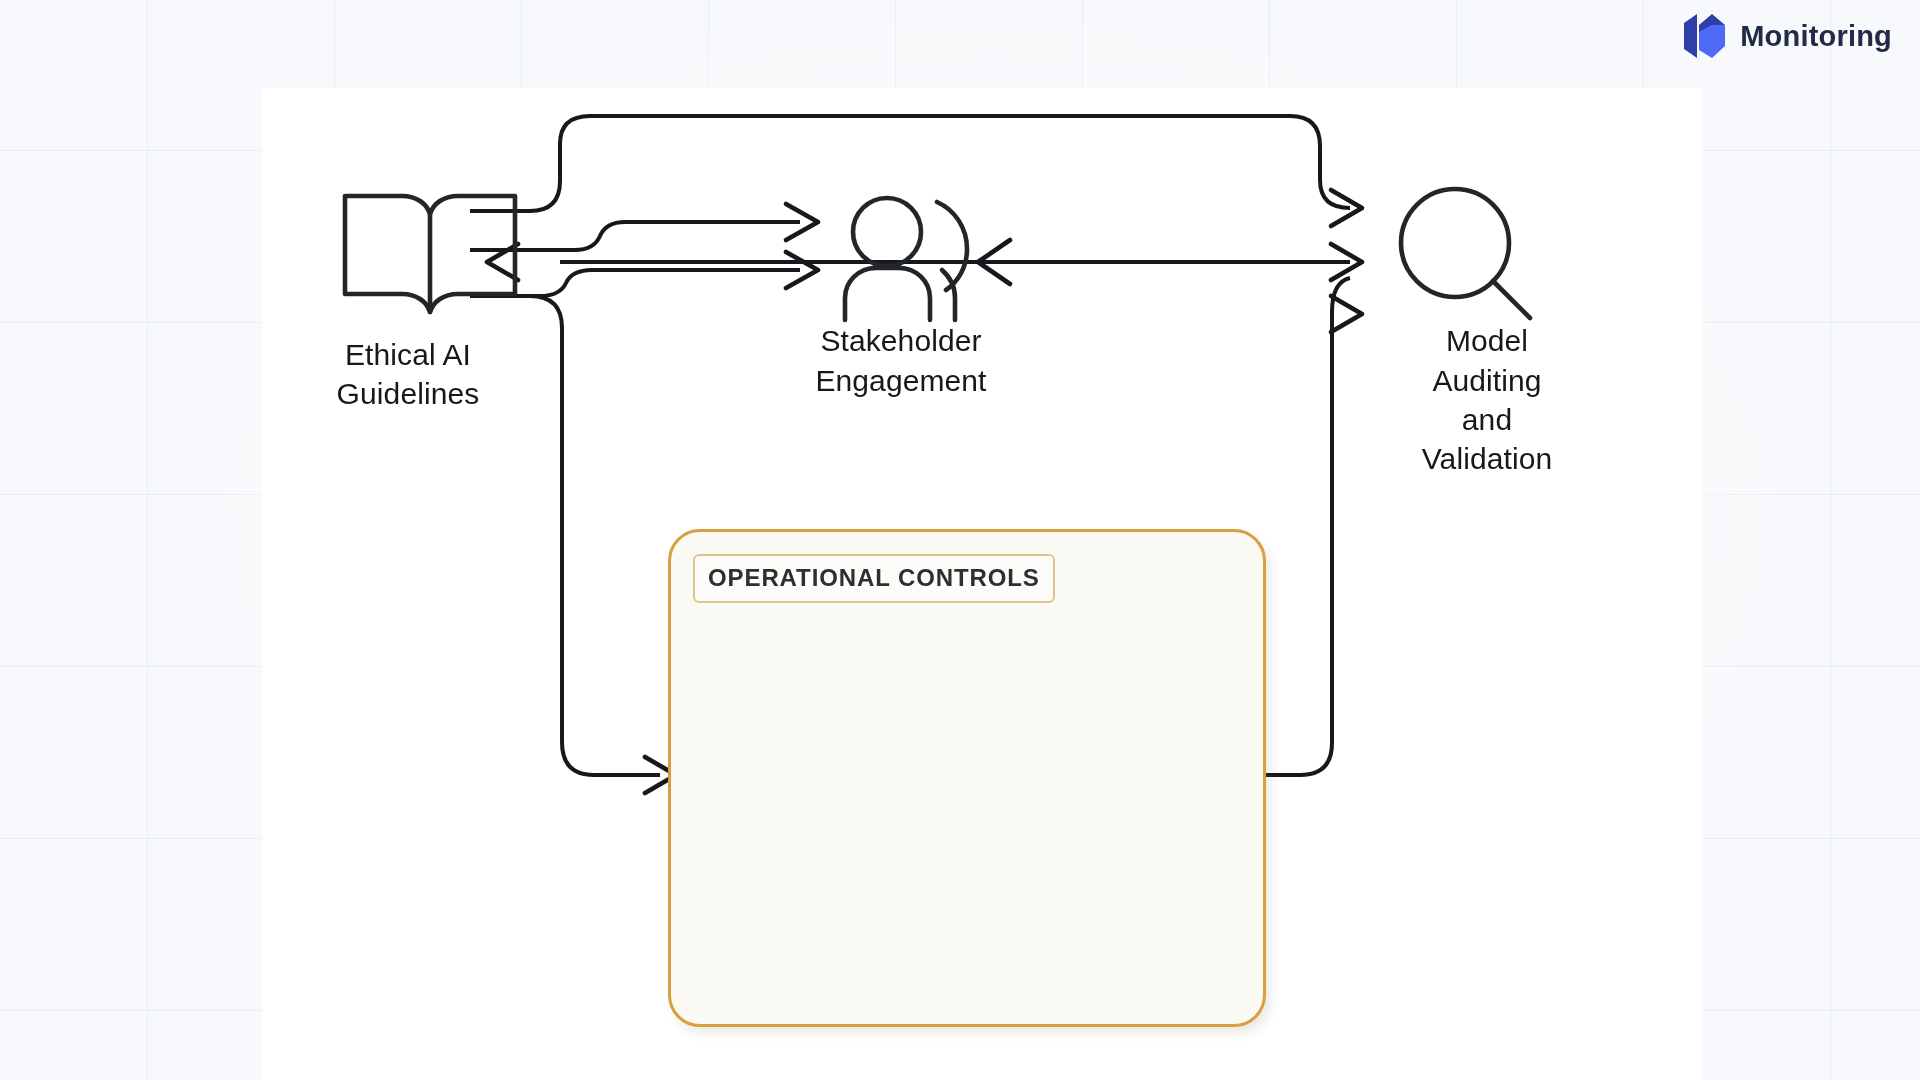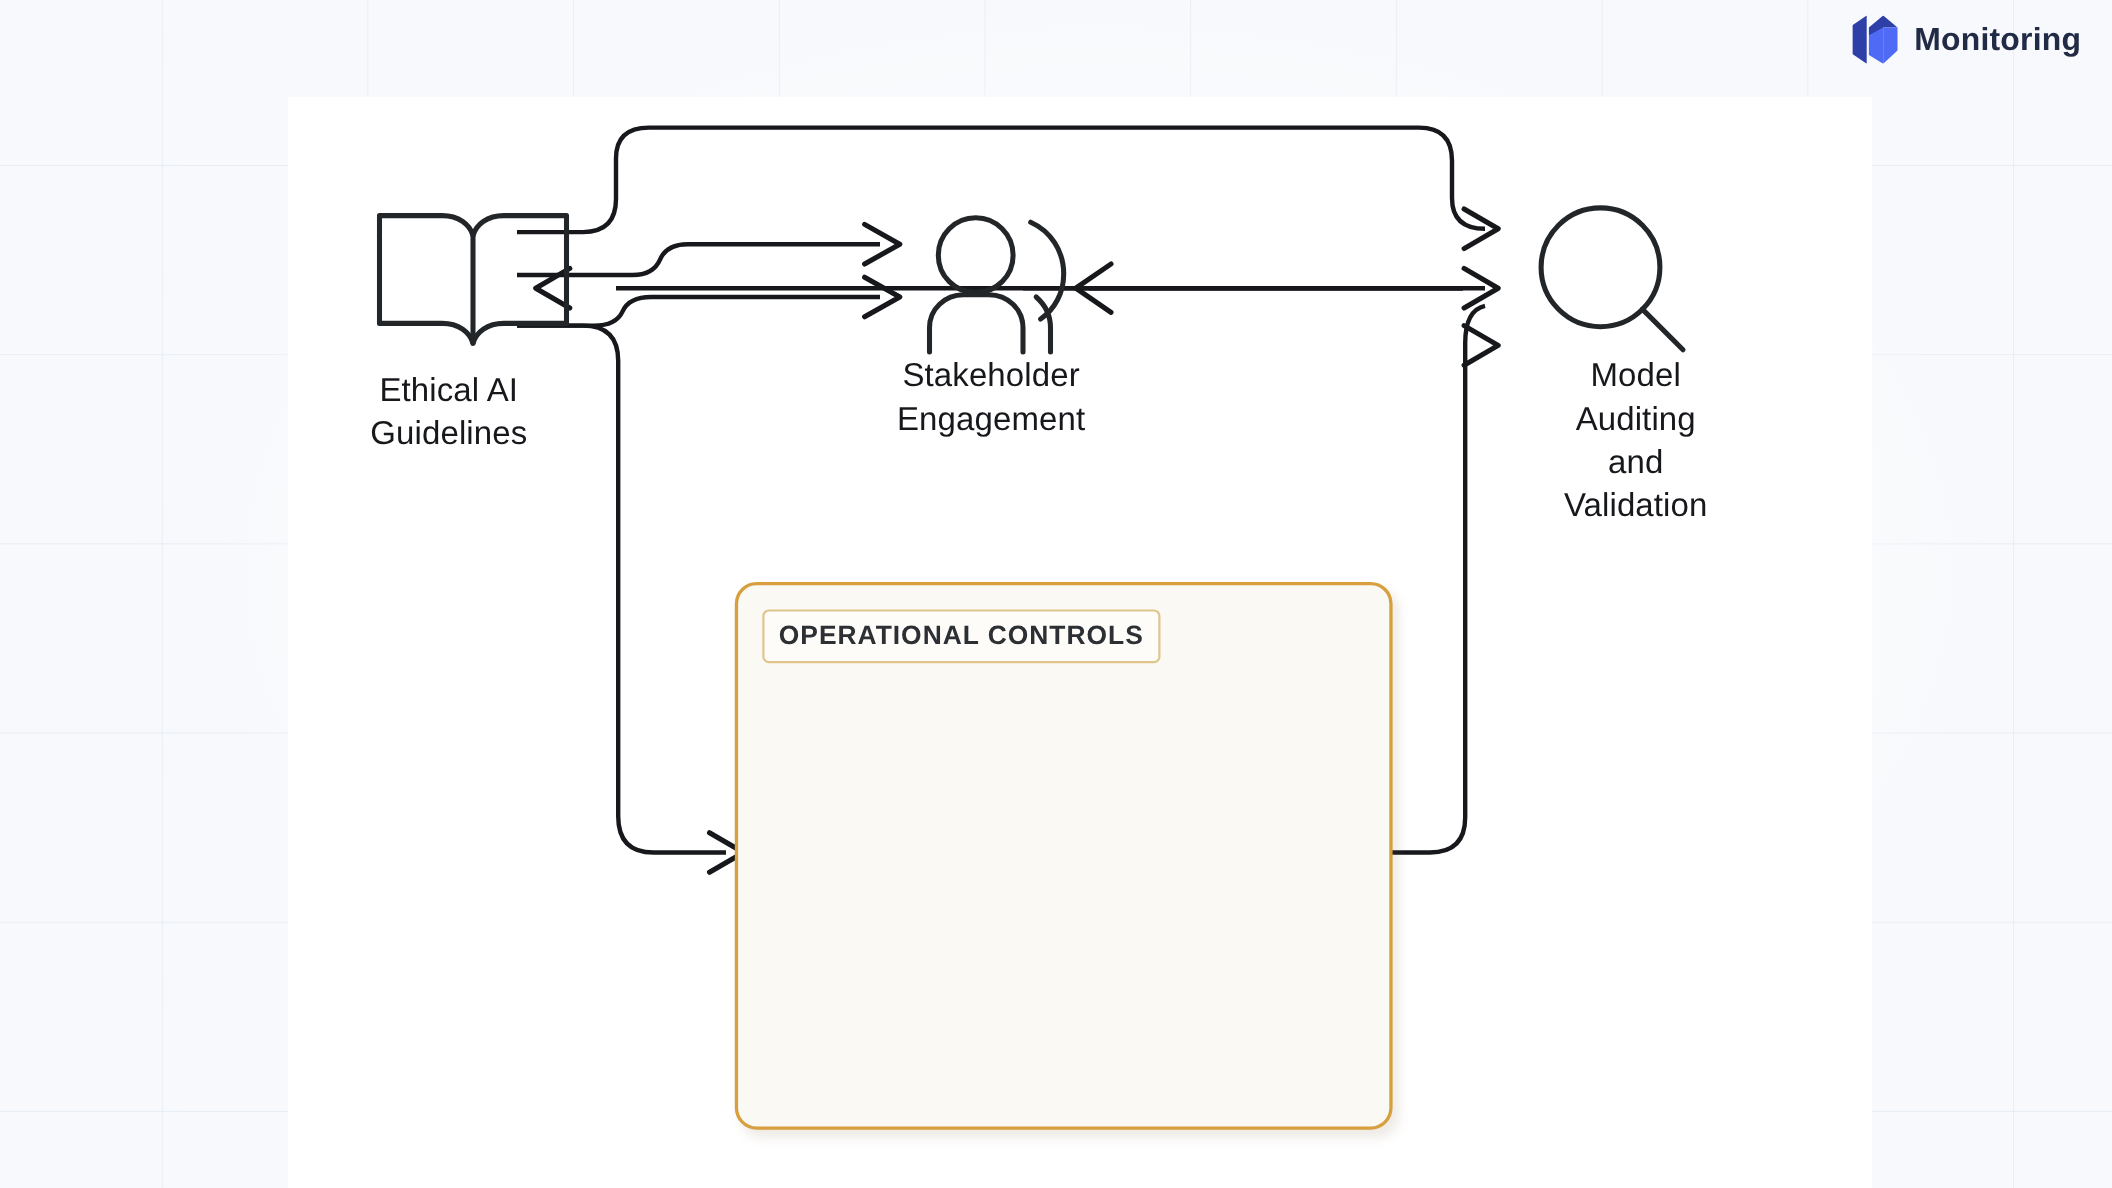--- a/index.html
+++ b/index.html
@@ -109,21 +109,21 @@
 
   
   #group-box {
     position: absolute;
     left: 668px;
     top: 529px;
     width: 592px;
     height: 492px;
     background: #fbf9f3;
     border: 3px solid #d79f3e;
-    border-radius: 20px;
+    border-radius: 32px;
     box-shadow: 5px 7px 10px rgba(120,100,60,0.13);
   }
   #group-title {
     position: absolute;
     left: 22px;
     top: 22px;
     padding: 8px 13px 9px 13px;
     background: #fdfcf8;
     border: 2px solid #e0c48d;
     border-radius: 6px;

